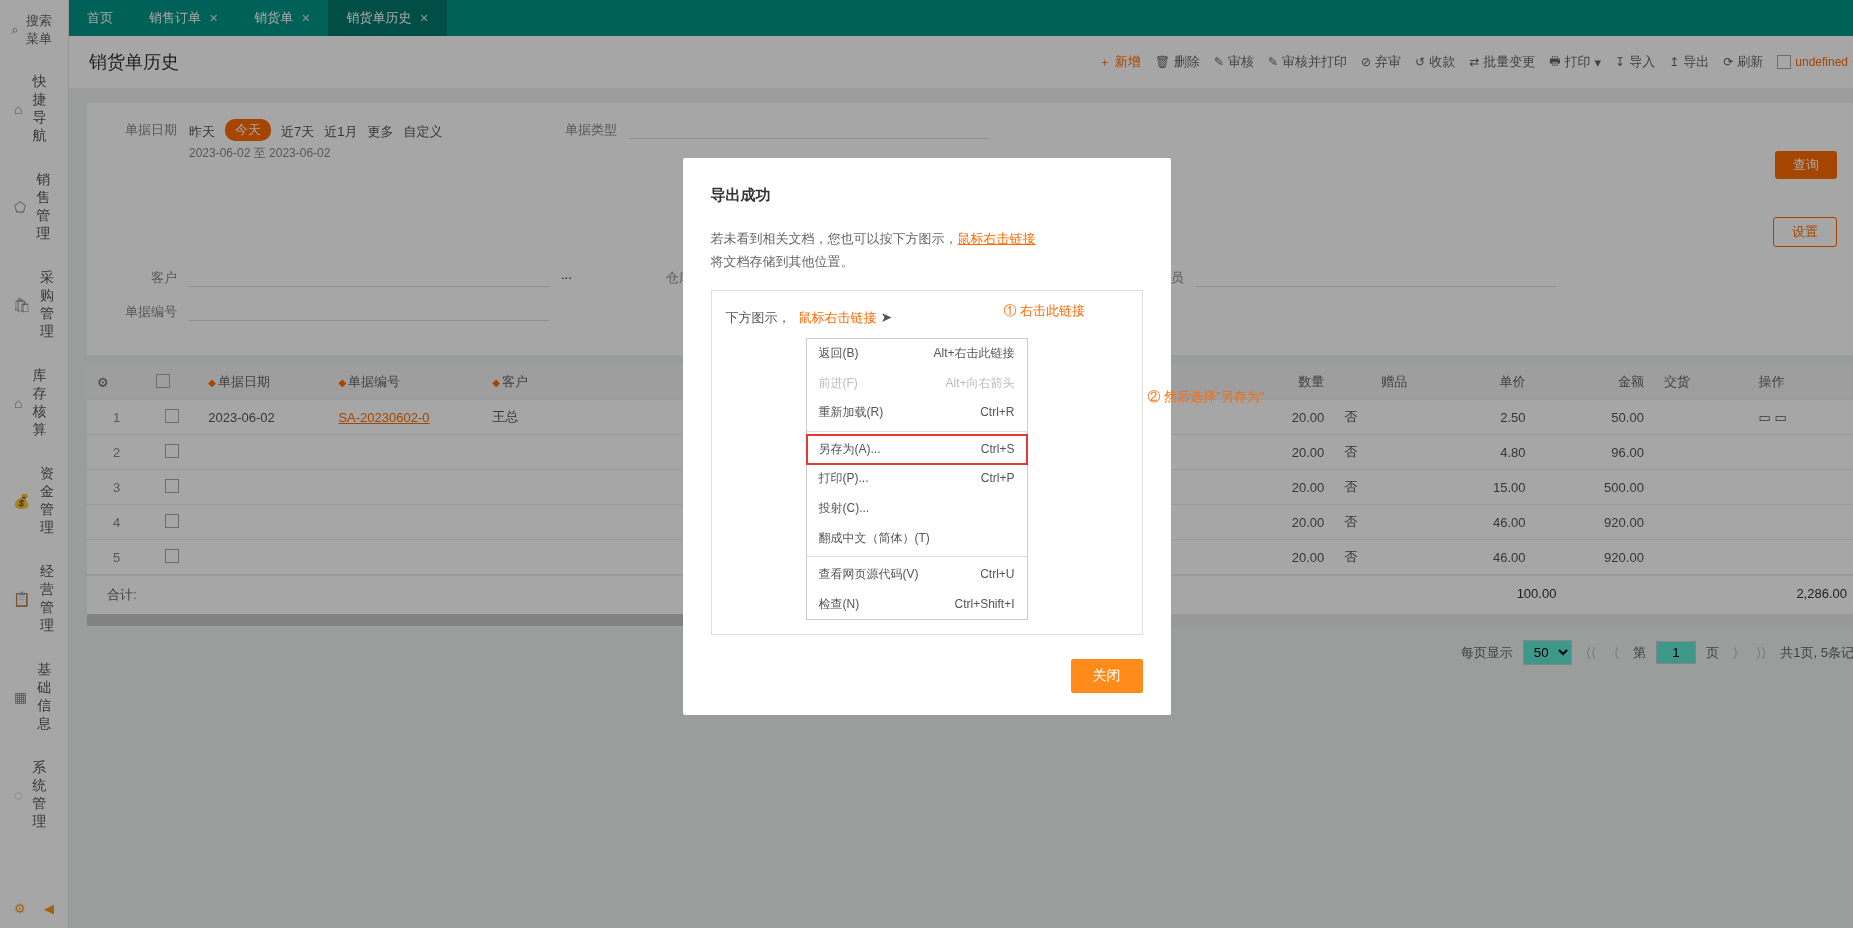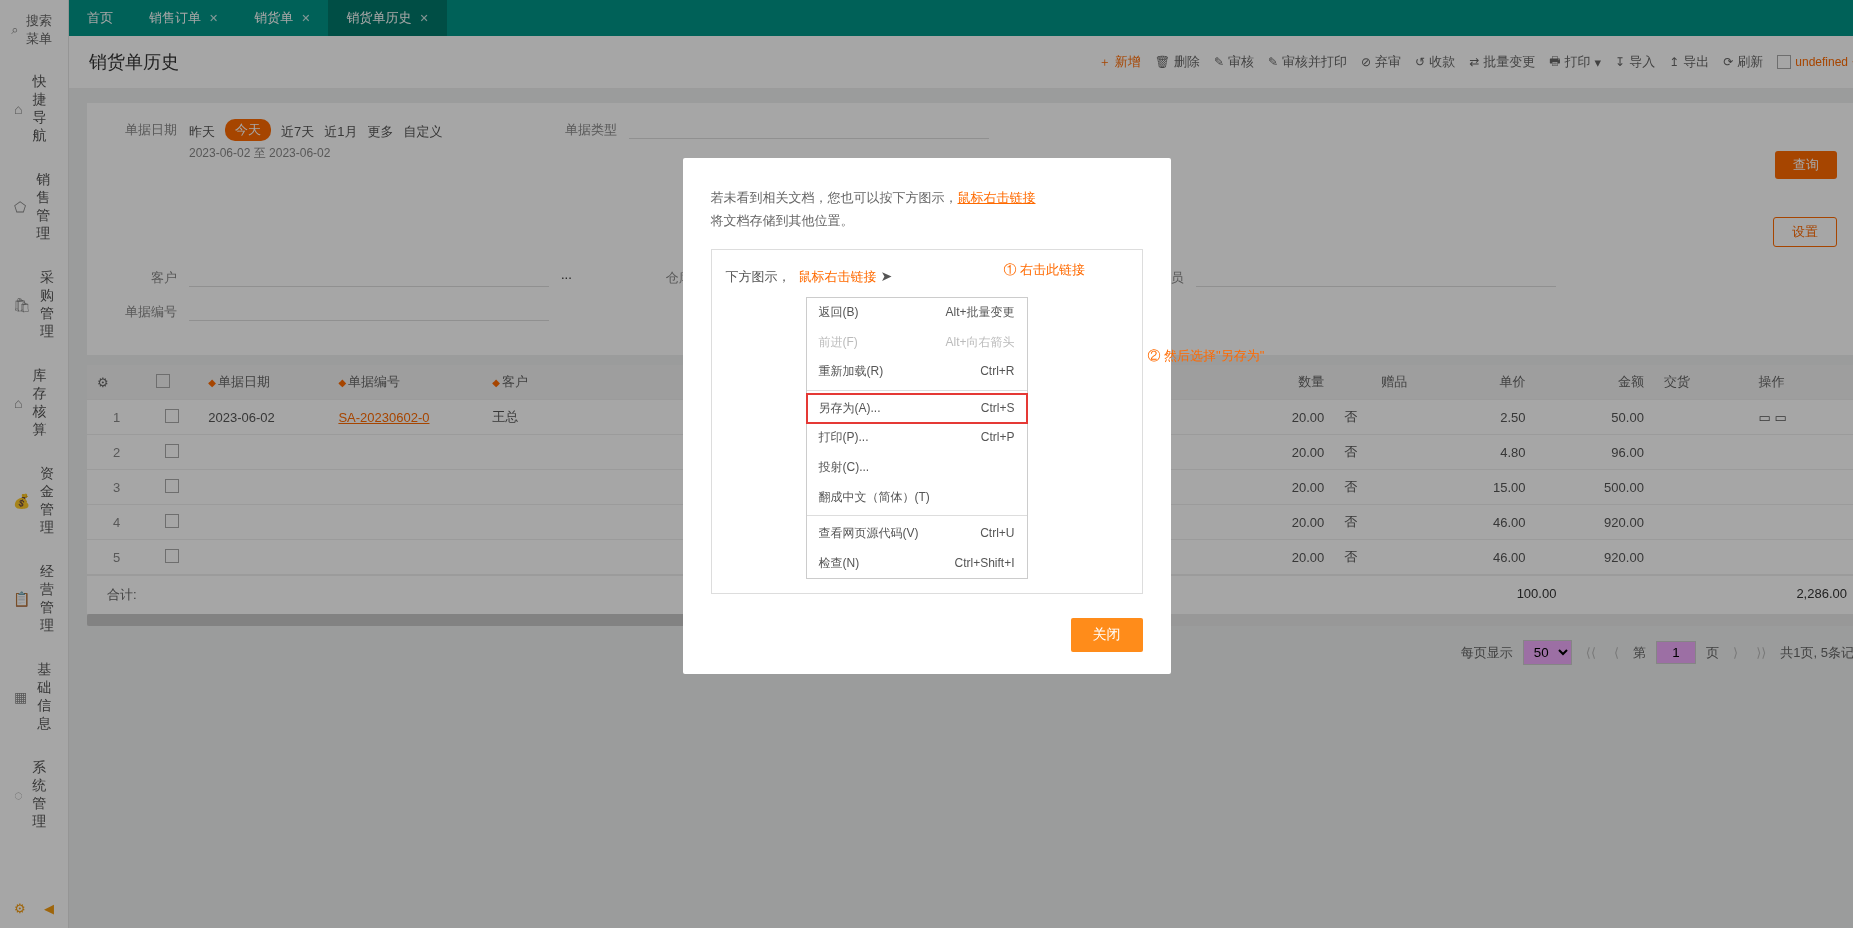--- a/index.html
+++ b/index.html
@@ -59,21 +59,21 @@
 
 
 .totals-row { background: #fff; margin: 0 18px; padding: 10px 20px; display: flex; border-top: 1px solid #eee; }
 .totals-row .tlabel { color: #666; width: 60px; }
 .totals-row .tval { margin-left: auto; display:flex; gap: 240px; color:#333; }
 .hscroll { height: 12px; background: #eaeaea; margin: 0 18px; position: relative; }
 .hscroll .thumb { position:absolute; left:0; top:0; width:55%; height:100%; background:#c8c8c8; border-radius:2px; }
 
 
 .pager { background: transparent; margin: 14px 18px; display: flex; justify-content: flex-end; align-items: center; gap: 10px; color: #666; font-size: 13px; }
-.pager select, .pager input { border: 1px solid #ccc; padding: 3px 6px; background: #f0abfc; }
+.pager select, .pager input { border: 1px solid #ccc; padding: 3px 6px; background: #5eead4; }
 .pager .pgbtn { color: #bbb; cursor: pointer; padding: 0 4px; }
 
 
 .overlay { position: absolute; inset: 0; background: rgba(0,0,0,.35); display: flex; align-items: flex-start; justify-content: center; padding-top: 158px; }
 .modal { width: 488px; background: #fff; border-radius: 2px; padding: 28px 28px 22px 28px; }
 .modal-title { font-size: 15px; font-weight: bold; color: #333; margin-bottom: 22px; }
 .modal-body { font-size: 13px; color: #666; line-height: 1.8; }
 .modal-body .hl { color: #ff6a00; text-decoration: underline; }
 .diagram { border: 1px solid #ddd; margin-top: 16px; padding: 14px; position: relative; }
 .diagram-top { font-size: 13px; color: #555; display:flex; align-items:center; gap:8px;}
@@ -381,35 +381,36 @@
       <input style="width: 40px; text-align: center;" value="1">
       <span>页</span>
       <span class="pgbtn">⟩</span>
       <span class="pgbtn">⟩⟩</span>
       <span>共1页, 5条记录</span>
     </div>
   </div>
 
   <div class="overlay">
     <div class="modal">
+      <div class="modal-title">导出成功</div>
       <div class="modal-body">
         <span>若未看到相关文档，您也可以按下方图示，</span><span class="hl">鼠标右击链接</span><br>
         <span>将文档存储到其他位置。</span>
         <div class="diagram">
           <div class="diagram-top">
             <span>下方图示，</span>
             <span class="hl">鼠标右击链接</span>
             <span class="cursor-ptr">➤</span>
           </div>
           <div class="ann right1">① 右击此链接</div>
           <div class="ann right2">② 然后选择"另存为"</div>
           <div class="ctx-menu" id="ctx-menu">
               <div class="ctx-item">
                 <span>返回(B)</span>
-                <span>Alt+批量变更</span>
+                <span>Alt+右击此链接</span>
               </div>
               <div class="ctx-item disabled">
                 <span>前进(F)</span>
                 <span>Alt+向右箭头</span>
               </div>
               <div class="ctx-item">
                 <span>重新加载(R)</span>
                 <span>Ctrl+R</span>
               </div>
               <div class="ctx-sep"></div>

